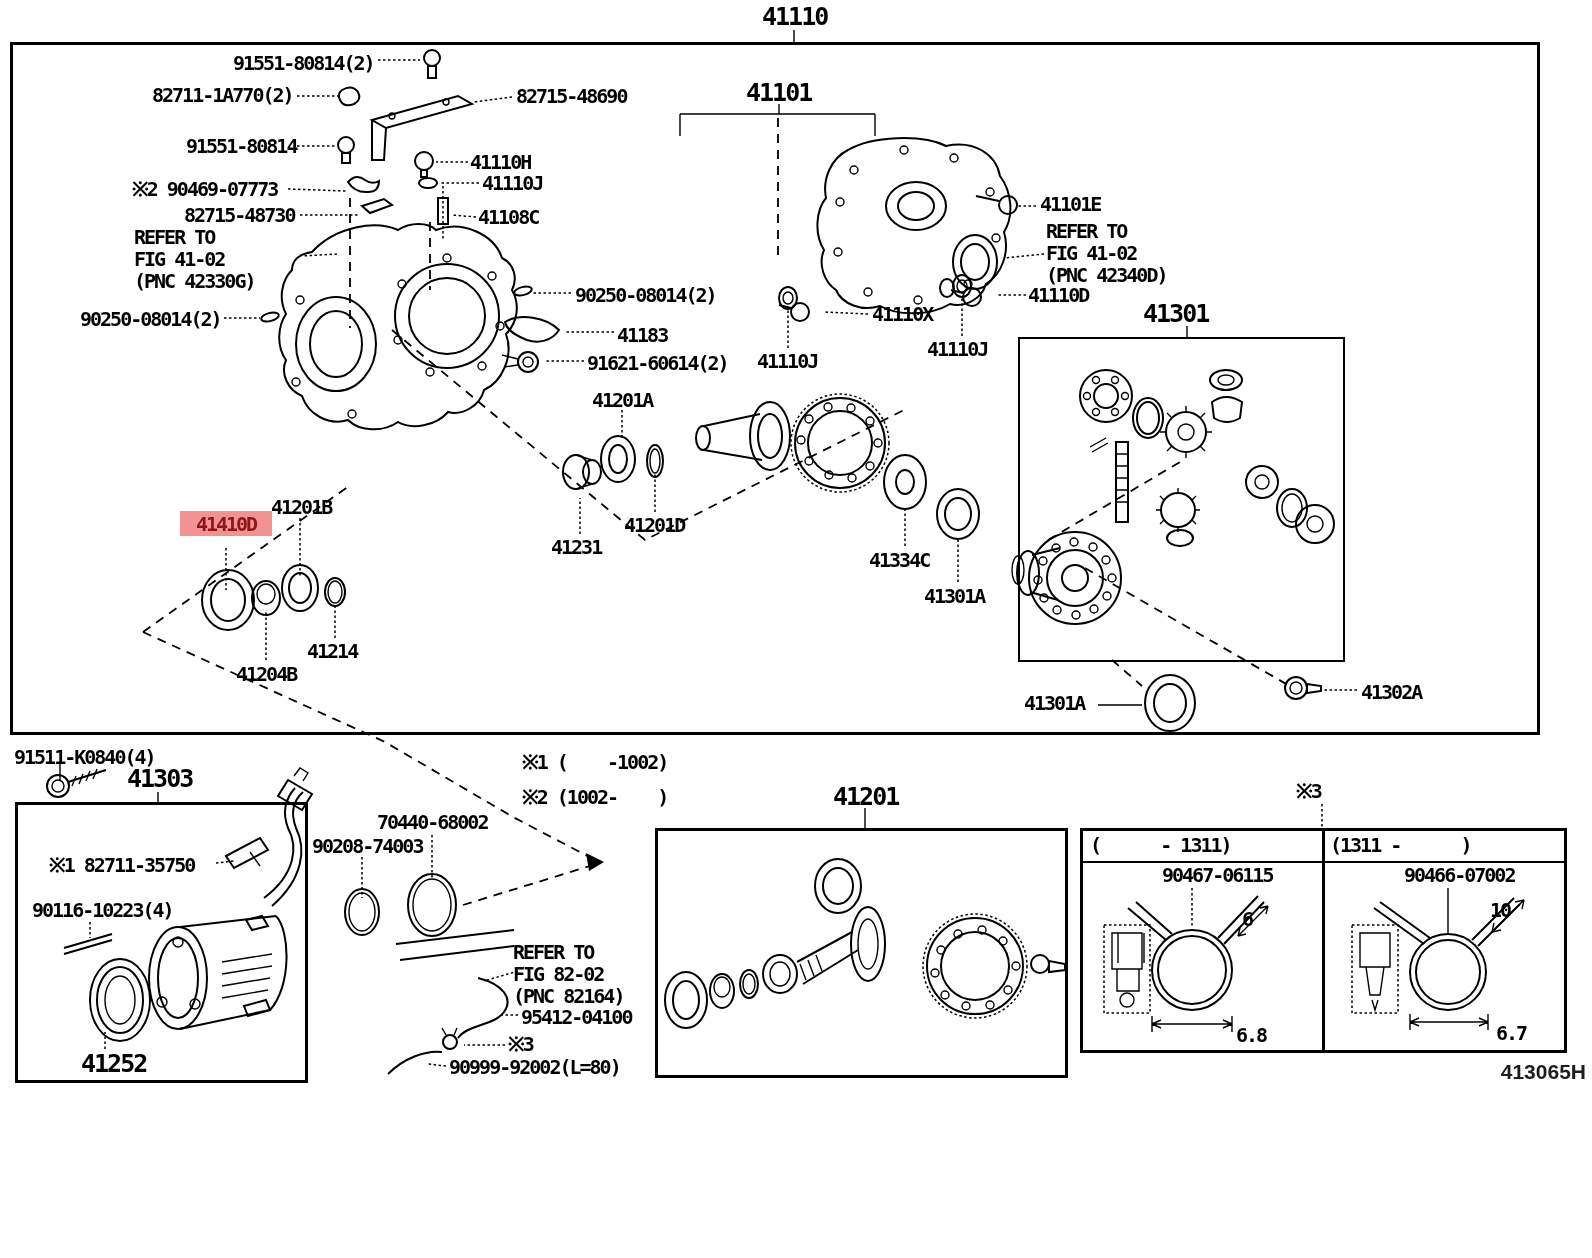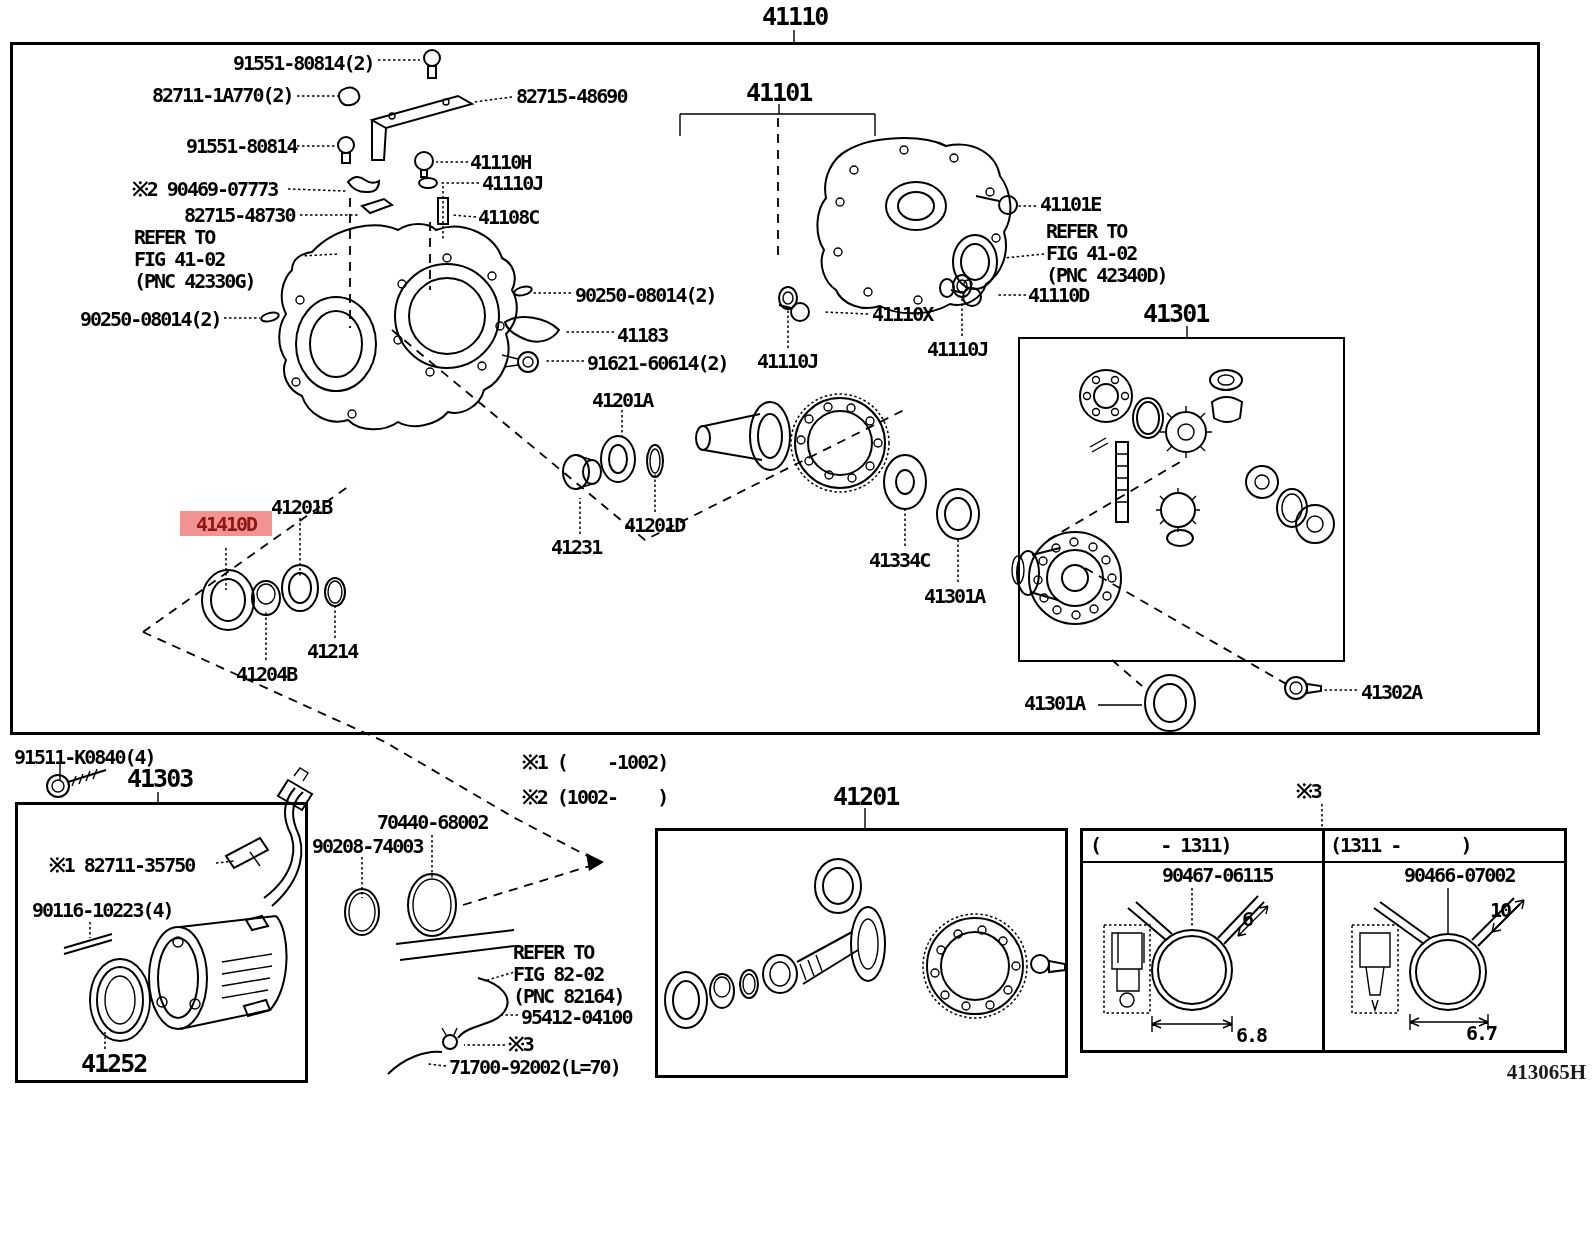--- a/index.html
+++ b/index.html
@@ -19,21 +19,21 @@
   .hl .t{position:static;color:var(--highlight-fg,#8E1616)}
   .tbl{position:absolute;left:1080px;top:828px;width:487px;height:225px;border:3px solid #000;box-sizing:border-box}
   .tbl .vdiv{position:absolute;left:239px;top:0;width:3px;height:100%;background:#000}
   .tbl .hdiv{position:absolute;left:0;top:30px;width:100%;height:2px;background:#000}
   .banner{position:absolute;left:0;top:1098px;width:1592px;height:160px;
           background:var(--banner-bg,#636366)}
   .banner span{position:absolute;top:50%;transform:translateY(-50%) scaleX(.85);
           transform-origin:left center;font-family:"Liberation Sans",sans-serif;
           font-size:72px;color:var(--banner-fg,#fff);letter-spacing:1px;white-space:pre}
   .figcode{position:absolute;left:1478px;top:1060px;width:108px;text-align:right;
-          font-family:Liberation Serif, serif;font-weight:bold;font-size:21px;color:#1d1d1d}
+          font-family:Liberation Sans, sans-serif;font-weight:bold;font-size:21px;color:#1d1d1d}
 </style>
 </head>
 <body>
 
 <div class="stage">
 
   <div class="box" style="left:10px;top:42px;width:1530px;height:693px"></div>
   <div class="box" style="left:1018px;top:337px;width:327px;height:325px;border-width:2px"></div>
   <div class="box" style="left:15px;top:802px;width:293px;height:281px"></div>
   <div class="box" style="left:655px;top:828px;width:413px;height:250px"></div>
@@ -388,26 +388,26 @@
   <div class="lbl" style="left:377px;top:811px">70440-68002</div>
   <div class="lbl" style="left:312px;top:835px">90208-74003</div>
   <div class="lbl" style="left:522px;top:751px">※1 (    -1002)</div>
   <div class="lbl" style="left:522px;top:786px">※2 (1002-    )</div>
   <div class="lbl big" style="left:833px;top:786px">41201</div>
   <div class="lbl" style="left:513px;top:941px">REFER TO
 FIG 82-02
 (PNC 82164)</div>
   <div class="lbl" style="left:521px;top:1006px">95412-04100</div>
   <div class="lbl" style="left:508px;top:1033px">※3</div>
-  <div class="lbl" style="left:449px;top:1056px">71700-92002(L=70)</div>
+  <div class="lbl" style="left:449px;top:1056px">90999-92002(L=80)</div>
   <div class="lbl" style="left:1296px;top:780px">※3</div>
   <div class="lbl" style="left:1090px;top:834px">(      - 1311)</div>
   <div class="lbl" style="left:1330px;top:834px">(1311 -      )</div>
   <div class="lbl" style="left:1162px;top:864px">90467-06115</div>
   <div class="lbl" style="left:1404px;top:864px">90466-07002</div>
   <div class="lbl" style="left:1242px;top:908px">6</div>
   <div class="lbl" style="left:1236px;top:1024px">6.8</div>
   <div class="lbl" style="left:1490px;top:899px">10</div>
-  <div class="lbl" style="left:1466px;top:1022px">6.7</div>
+  <div class="lbl" style="left:1496px;top:1022px">6.7</div>
 
   <div class="figcode">413065H</div>
 
 </div>
 
 </body></html>

